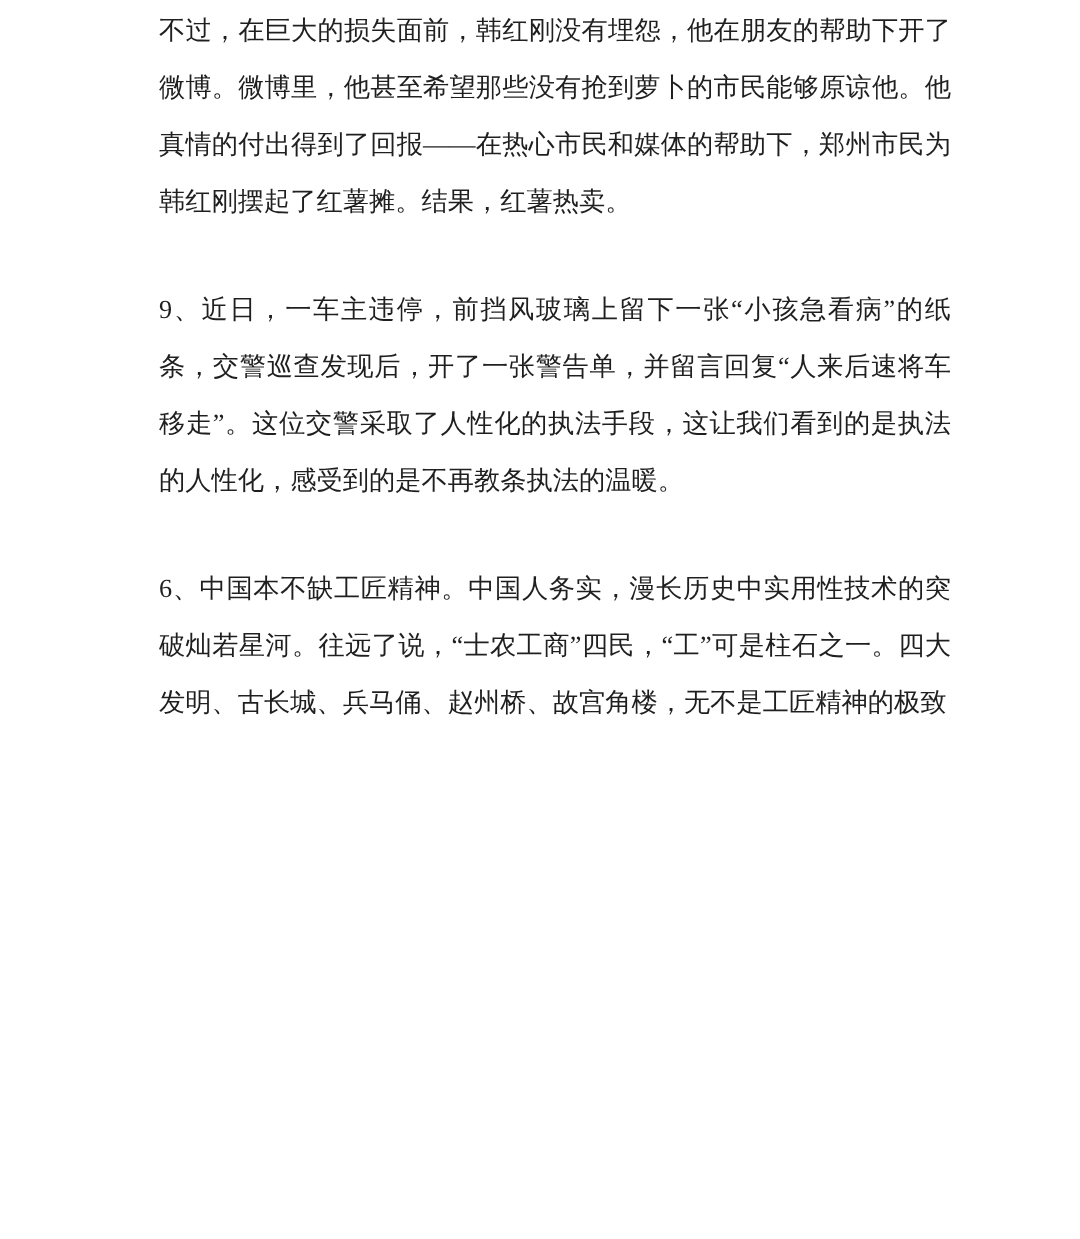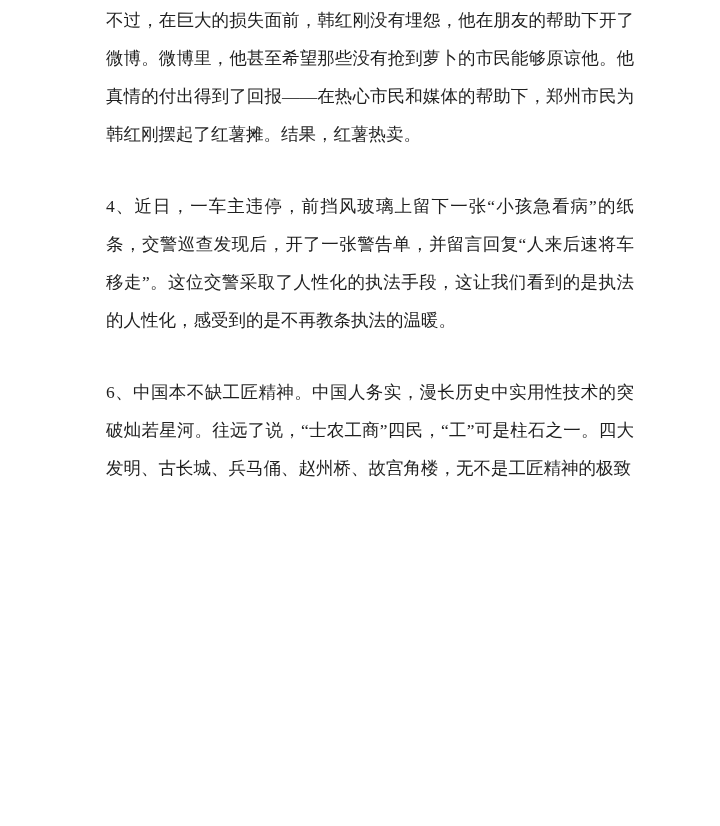--- a/index.html
+++ b/index.html
@@ -32,16 +32,16 @@
     margin-bottom: 0;
     font-family: Liberation Serif, serif;
   }
 </style>
 </head>
 <body>
 
 <div class="page">
   <div class="text-block">
     <p class="para">不过，在巨大的损失面前，韩红刚没有埋怨，他在朋友的帮助下开了微博。微博里，他甚至希望那些没有抢到萝卜的市民能够原谅他。他真情的付出得到了回报——在热心市民和媒体的帮助下，郑州市民为韩红刚摆起了红薯摊。结果，红薯热卖。</p>
-    <p class="para">4、近日，一车主违停，前挡风玻璃上留下一张“小孩急看病”的纸条，交警巡查发现后，开了一张警告单，并留言回复“人来后速将车移走”。这位交警采取了人性化的执法手段，这让我们看到的是执法的人性化，感受到的是不再教条执法的温暖。</p>
+    <p class="para">9、近日，一车主违停，前挡风玻璃上留下一张“小孩急看病”的纸条，交警巡查发现后，开了一张警告单，并留言回复“人来后速将车移走”。这位交警采取了人性化的执法手段，这让我们看到的是执法的人性化，感受到的是不再教条执法的温暖。</p>
     <p class="para">6、中国本不缺工匠精神。中国人务实，漫长历史中实用性技术的突破灿若星河。往远了说，“士农工商”四民，“工”可是柱石之一。四大发明、古长城、兵马俑、赵州桥、故宫角楼，无不是工匠精神的极致</p>
   </div>
 </div>
 
 </body></html>

